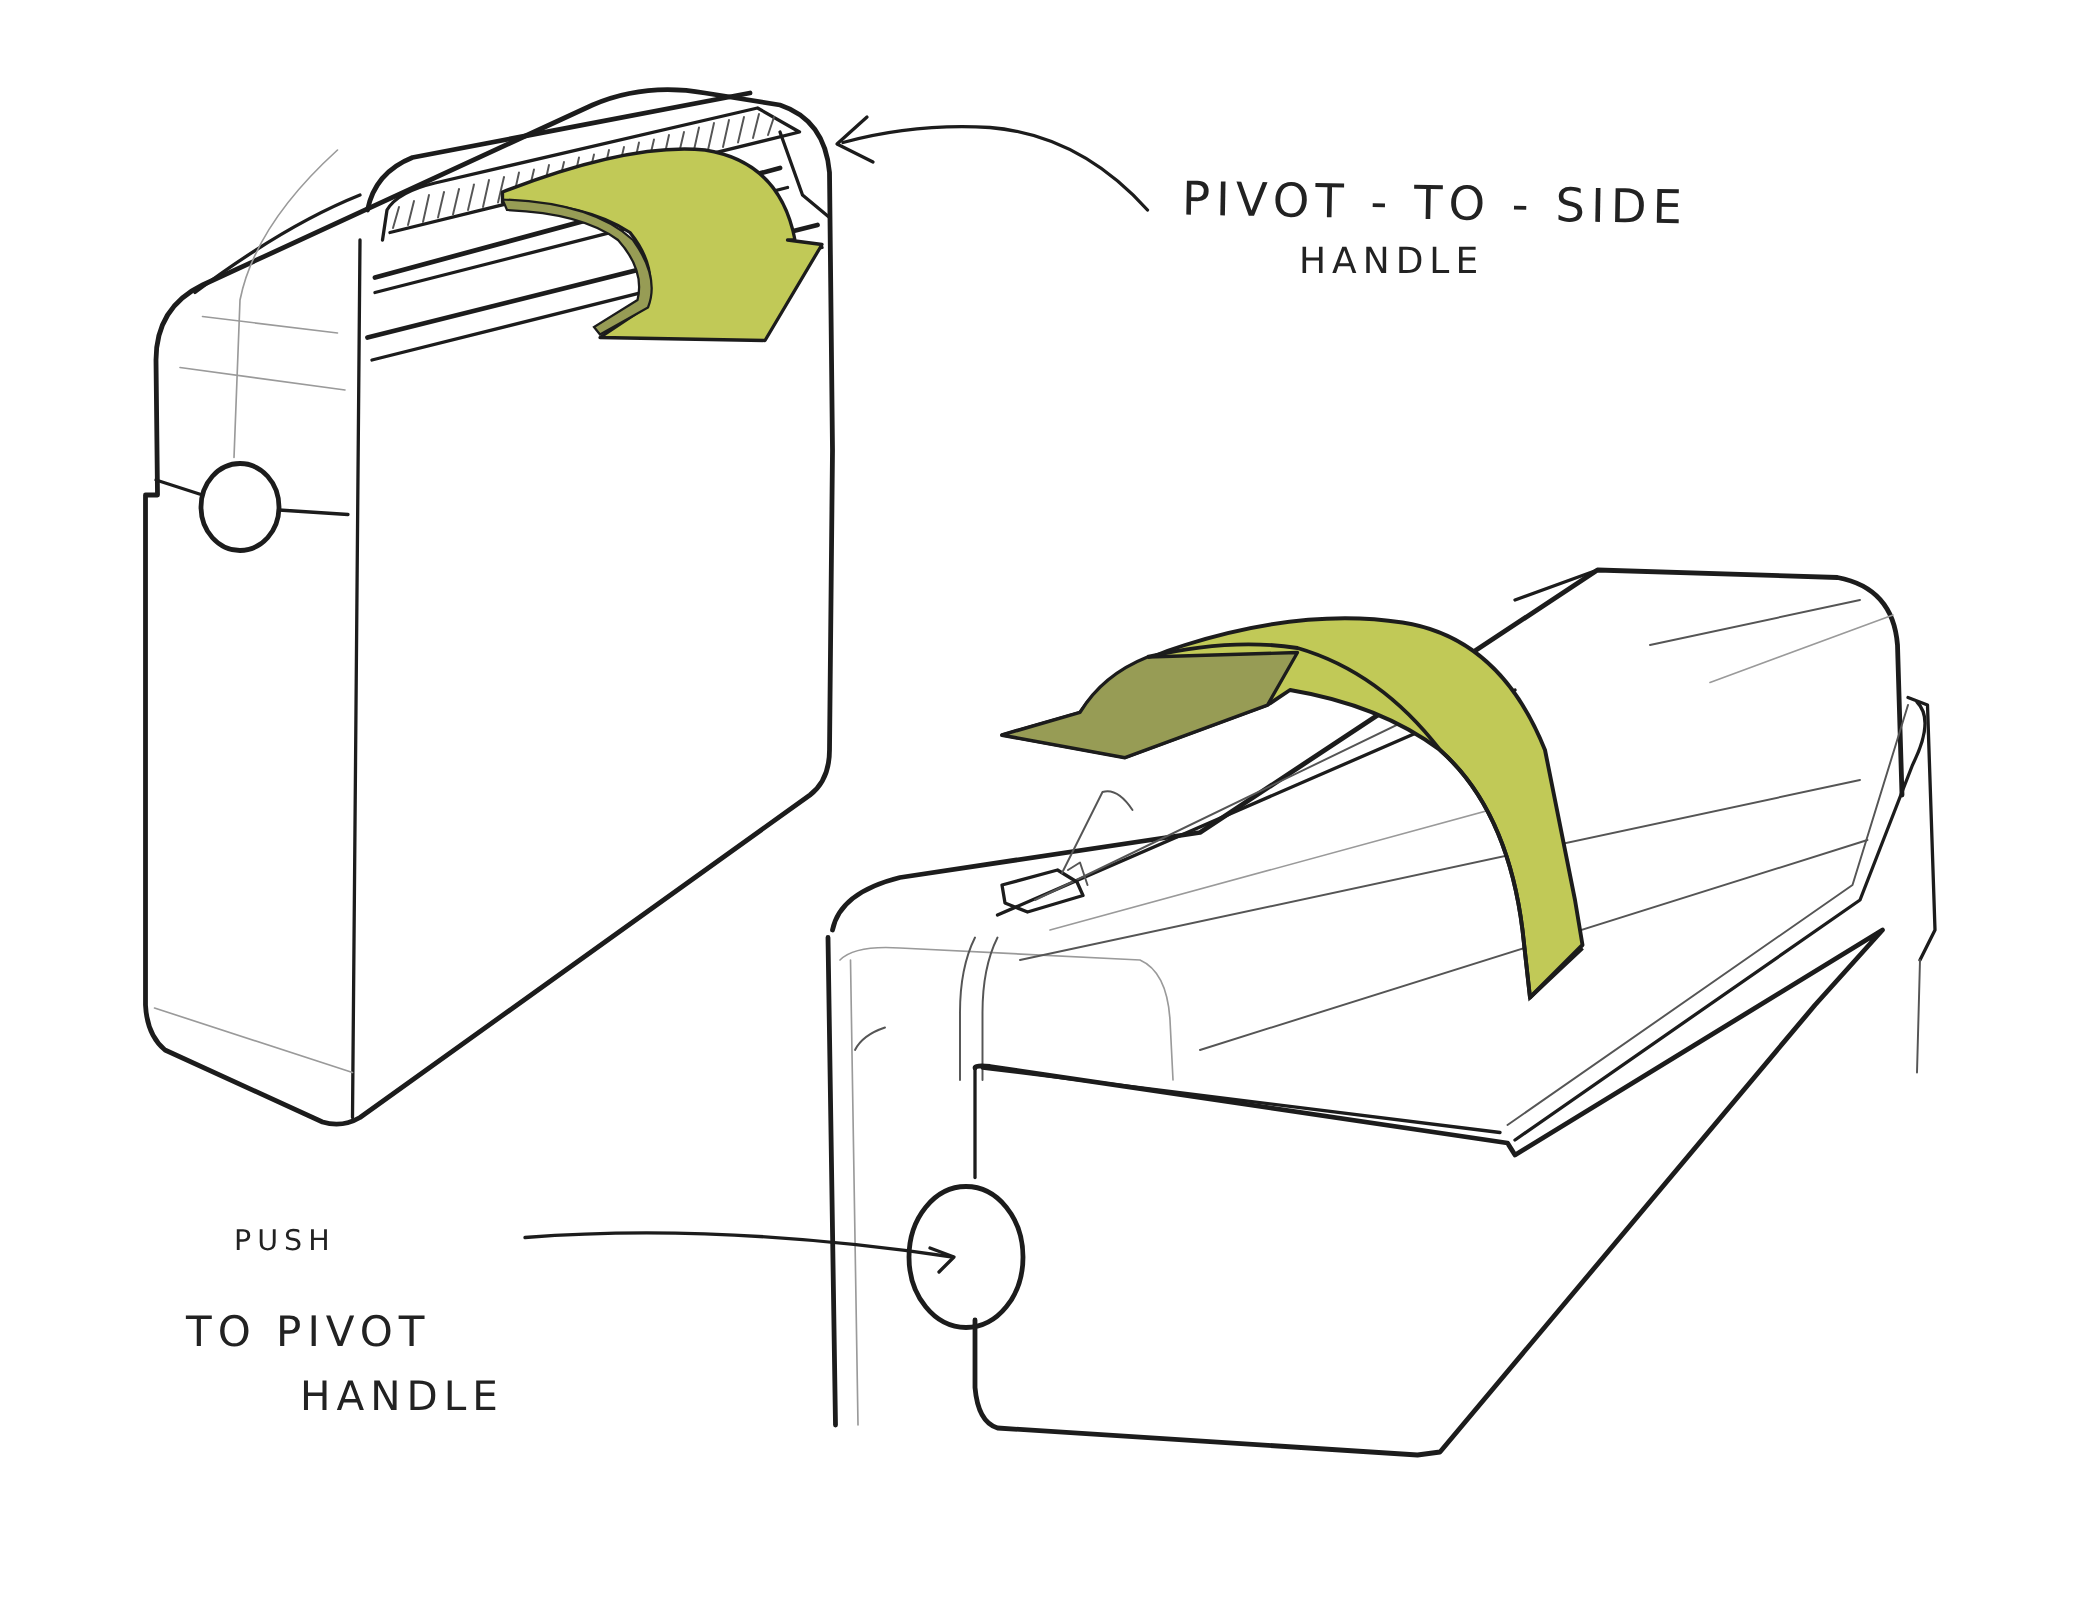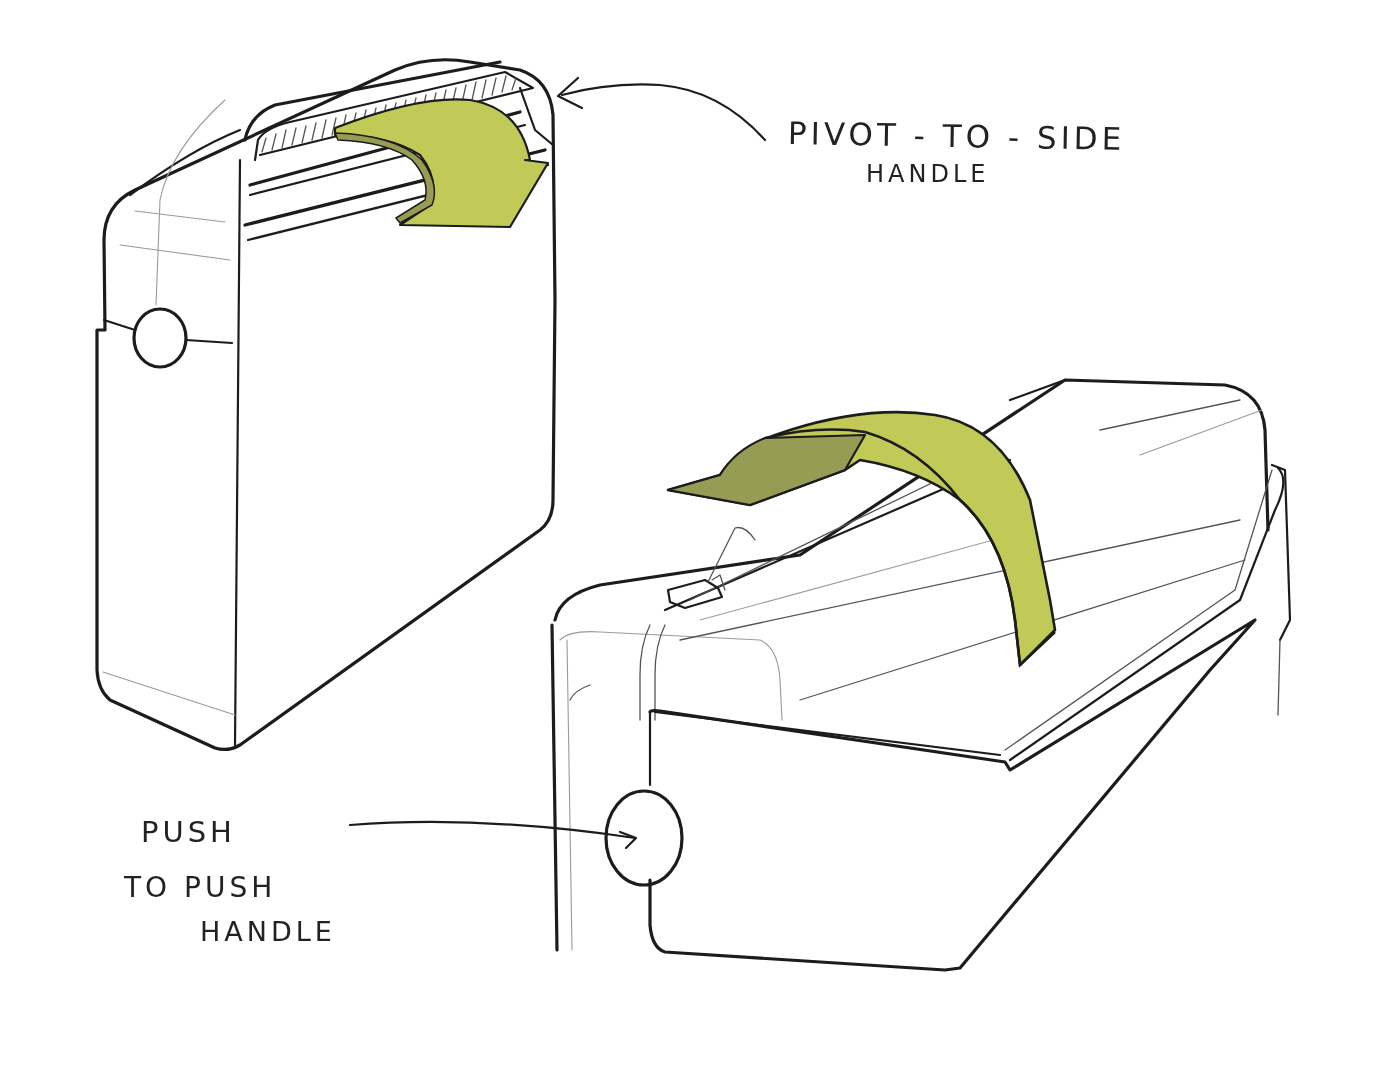--- a/index.html
+++ b/index.html
@@ -14,21 +14,21 @@
       position: absolute;
       font-family: "DejaVu Sans", sans-serif;
       color: #222;
       letter-spacing: 4px;
       font-weight: 400;
       white-space: nowrap;
       line-height: 1;
     }
     .lbl-pivot-side-1 { left: 788px; top: 121px; font-size: 31px; transform: rotate(1deg); }
     .lbl-pivot-side-2 { left: 866px; top: 162px; font-size: 24px; }
-    .lbl-push-1 { left: 141px; top: 818px; font-size: 29px; }
+    .lbl-push-1 { left: 156px; top: 818px; font-size: 19px; }
     .lbl-push-2 { left: 124px; top: 874px; font-size: 28px; }
     .lbl-push-3 { left: 200px; top: 918px; font-size: 27px; }
   </style>
 </head>
 <body>
 
 <svg class="sketch" viewBox="0 0 1400 1082" xmlns="http://www.w3.org/2000/svg">
 
   <g>
 
@@ -145,14 +145,14 @@
   <g>
     <path class="ink ink-med" d="M350 825 Q480 815 635 838"></path>
     <path class="ink ink-med" d="M620 832 L636 838 L626 848"></path>
   </g>
 </svg>
 
 <div class="label lbl-pivot-side-1">PIVOT - TO - SIDE</div>
 <div class="label lbl-pivot-side-2">HANDLE</div>
 
 <div class="label lbl-push-1">PUSH</div>
-<div class="label lbl-push-2">TO  PUSH</div>
+<div class="label lbl-push-2">TO  PIVOT</div>
 <div class="label lbl-push-3">HANDLE</div>
 
 </body></html>

